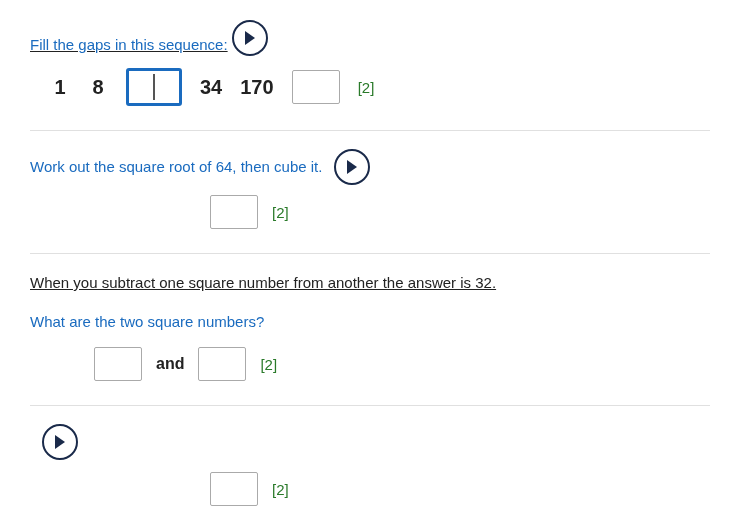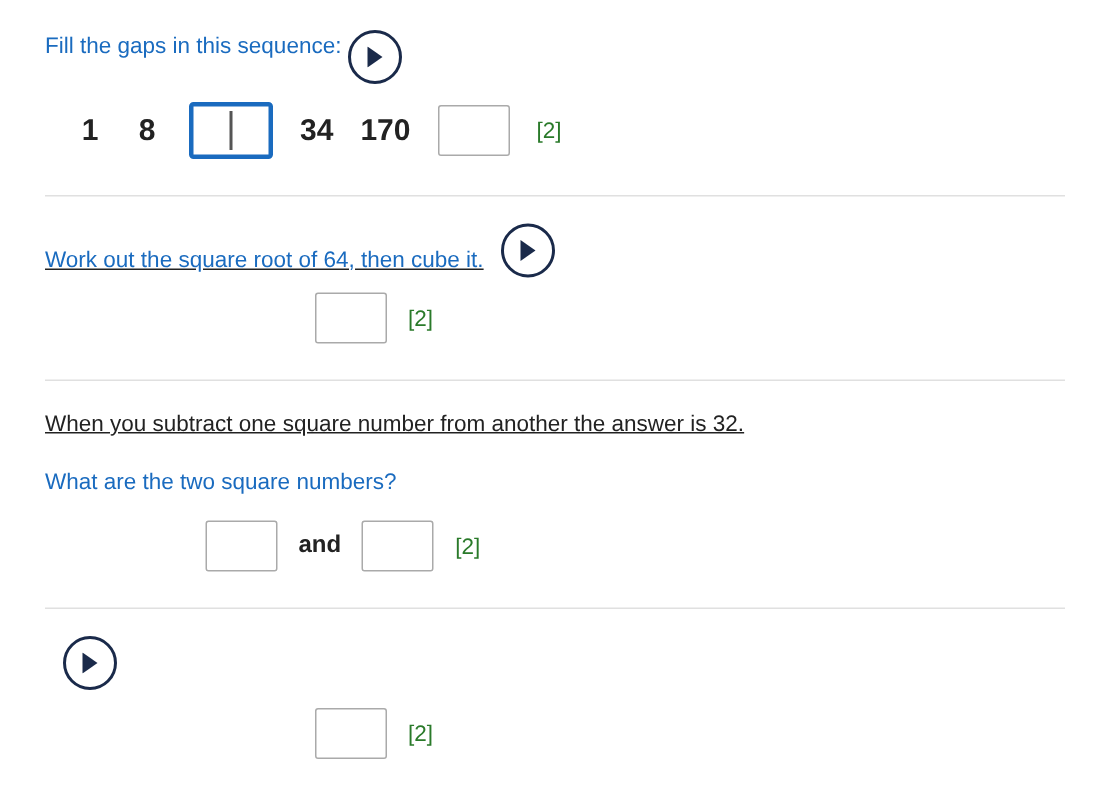--- a/index.html
+++ b/index.html
@@ -11,23 +11,24 @@
       padding: 20px 30px;
       color: #222;
     }
 
     .section {
       margin-bottom: 24px;
     }
 
     .question-header {
       display: flex;
-      align-items: flex-start;
+      align-items: flex-end;
       gap: 4px;
       margin-bottom: 12px;
+      text-decoration: underline;
     }
 
     .question-text {
       color: #1a6bbf;
       font-size: 15px;
       line-height: 1.5;
     }
 
     .question-text-black {
       color: #222;
@@ -116,23 +117,22 @@
     }
 
     .section-divider {
       border: none;
       border-top: 1px solid #e0e0e0;
       margin: 18px 0;
     }
 
     .inline-flex {
       display: flex;
-      align-items: flex-end;
+      align-items: center;
       gap: 12px;
-      text-decoration: underline;
     }
   </style>
 </head>
 <body>
 
 <div class="section">
   <div class="question-header">
     <span class="question-text">Fill the gaps in this sequence:</span>
     <button class="play-btn">
       <svg viewBox="0 0 12 14" fill="#1a2a4a">
@@ -172,21 +172,21 @@
 
 <hr class="section-divider">
 
 <div class="section">
   <div>
     <span class="question-text-black">When you subtract one square number from another the answer is 32.</span>
   </div>
   <div style="margin-top:16px;">
     <span class="question-text">What are the two square numbers?</span>
   </div>
-  <div class="answer-row" style="margin-left:107px; margin-top:14px;">
+  <div class="answer-row" style="margin-left:64px; margin-top:14px;">
     <input class="input-box" type="text" style="">
     <span class="and-text">and</span>
     <input class="input-box" type="text" style="">
     <span class="marks">[2]</span>
   </div>
 </div>
 
 <hr class="section-divider">
 
 <div class="section">

